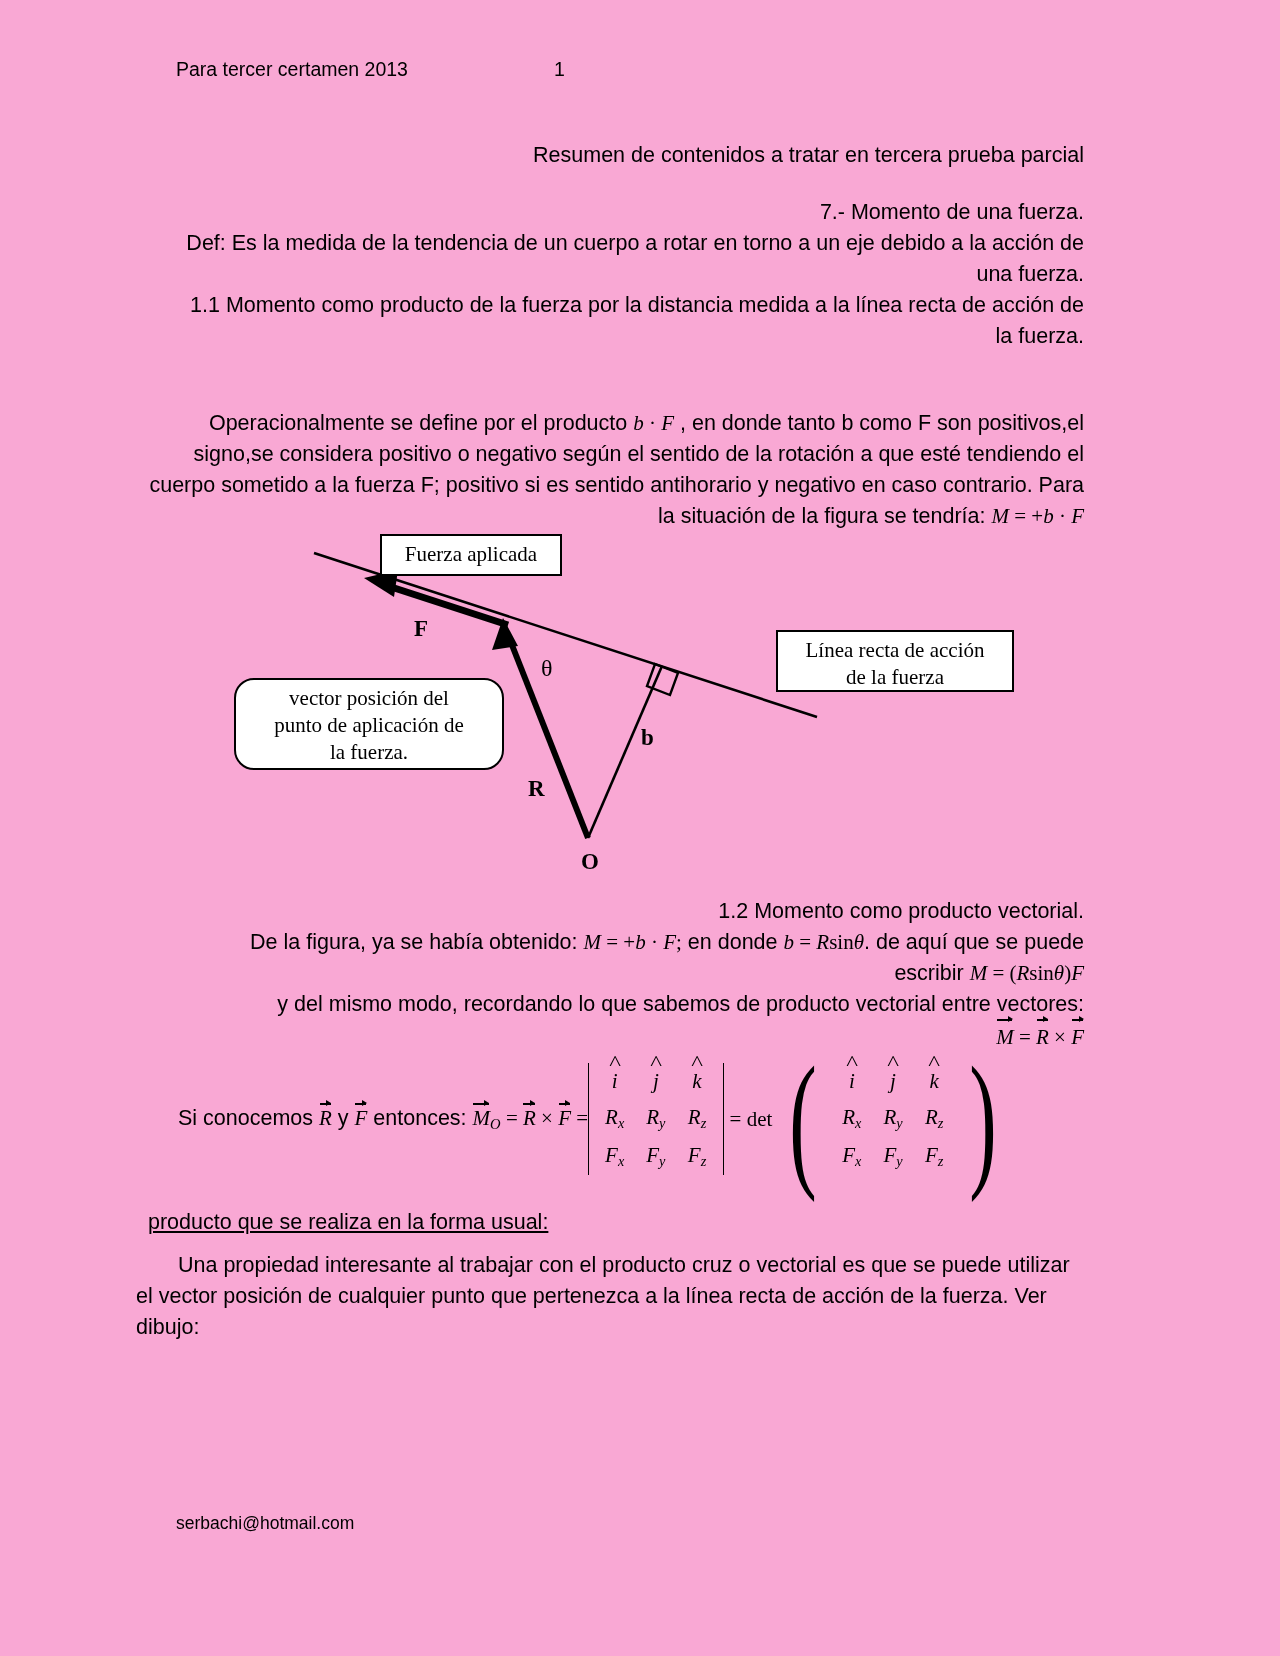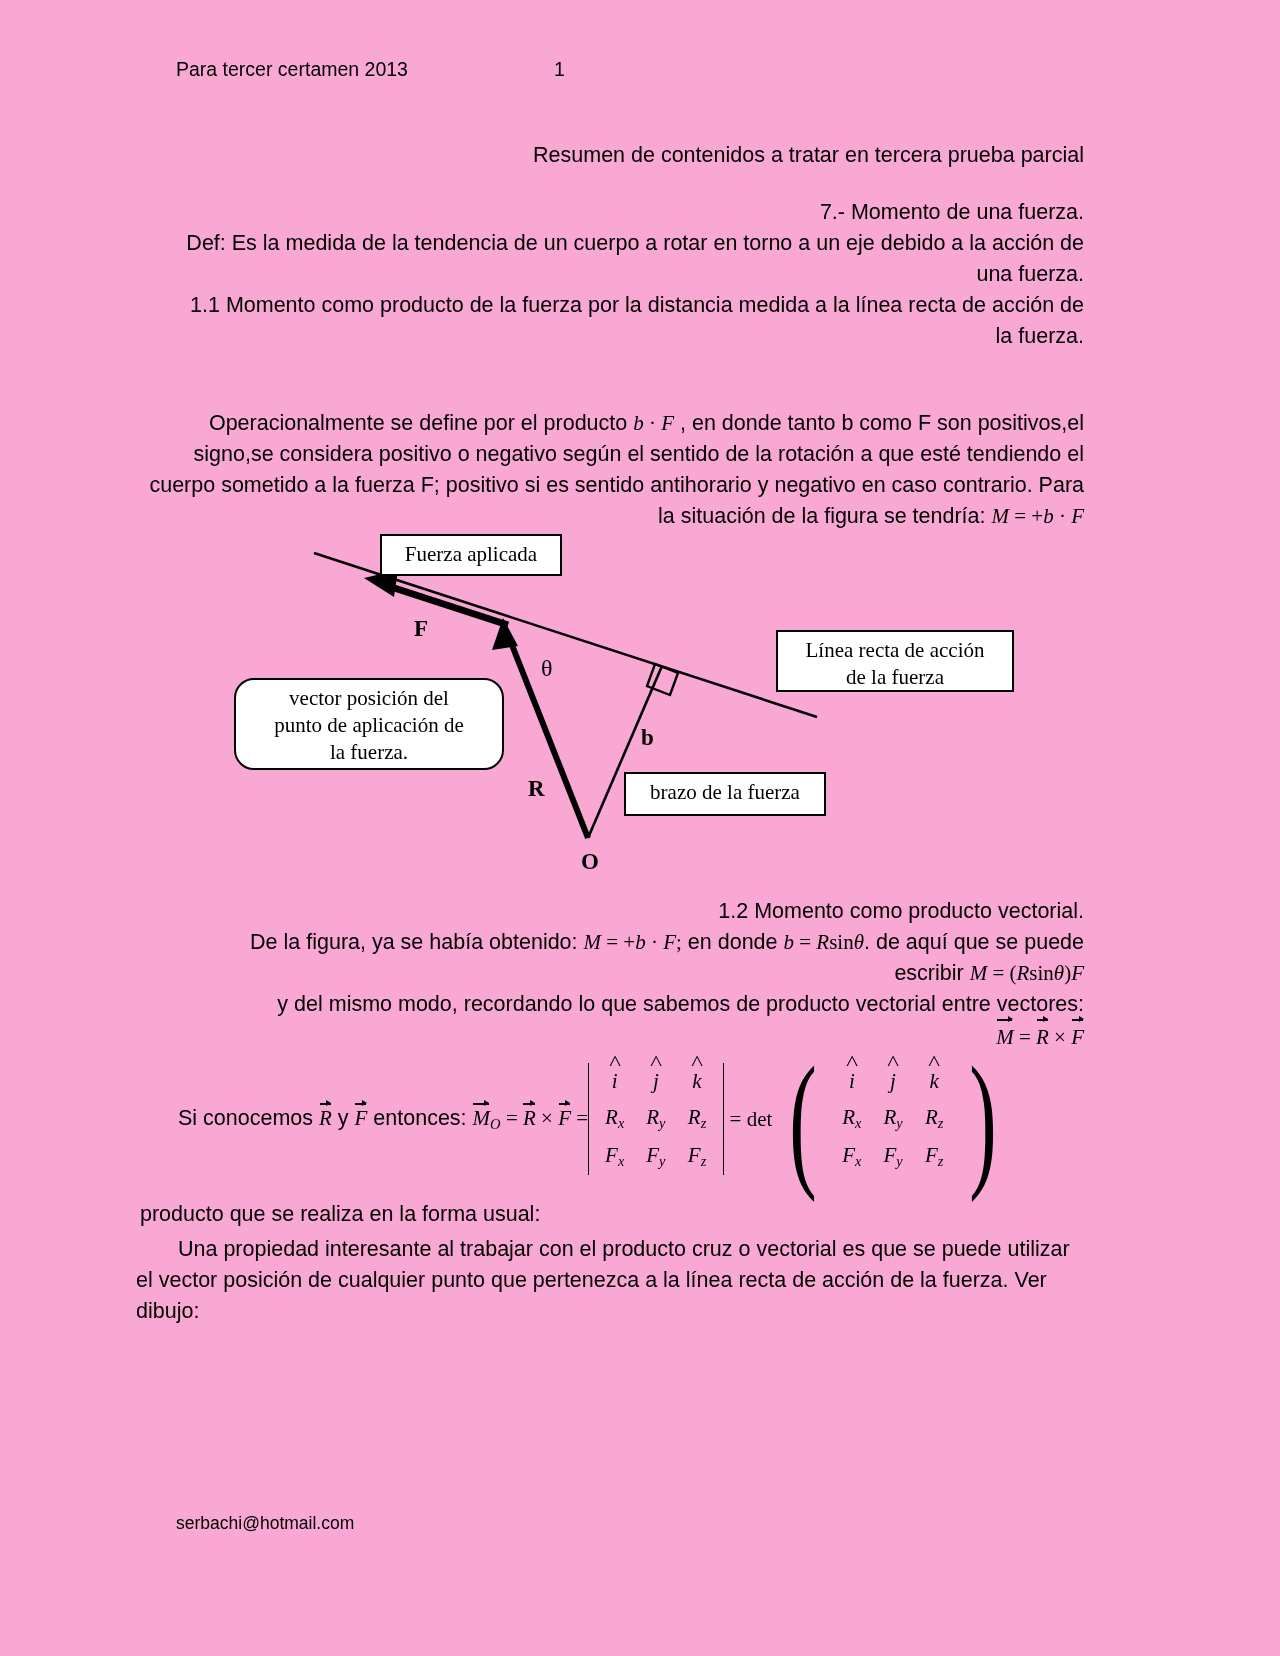--- a/index.html
+++ b/index.html
@@ -276,23 +276,20 @@
       <div>Línea recta de acción</div>
       <div>de la fuerza</div>
     </div>
 
     <div class="callout" style="left:234px; top:158px; width:270px; height:92px;border-radius:20px;">
       <div>vector posición del</div>
       <div>punto de aplicación de</div>
       <div>la fuerza.</div>
     </div>
 
-    <div class="callout" style="left:624px; top:252px; width:202px; height:44px;">
-      <span>brazo de la fuerza</span>
-    </div>
 
     <span class="glyph" style="left:414px; top:97px;">F</span>
     <span class="glyph theta" style="left:541px; top:136px;">θ</span>
     <span class="glyph" style="left:641px; top:206px;">b</span>
     <span class="glyph" style="left:528px; top:257px;">R</span>
     <span class="glyph" style="left:581px; top:330px;">O</span>
   </div>
 
   <div class="body-text" style="top:896px;">
     <p class="para">1.2 Momento como producto vectorial.</p>
@@ -336,21 +333,21 @@
           <span><span>F</span><span class="sub">y</span></span>
           <span><span>F</span><span class="sub">z</span></span>
         </div>
         <span class="paren">)</span>
       </div>
 
     </div>
   </div>
 
   <div class="tail-text">
-    <p style="margin:4px;">producto que se realiza en la forma usual:</p>
+    <p style="margin:12px;text-decoration:underline;">producto que se realiza en la forma usual:</p>
     <p class="para">Una propiedad interesante al trabajar con el producto cruz o vectorial es que se puede utilizar el vector posición de cualquier punto que pertenezca a la línea recta de acción de la fuerza. Ver dibujo:</p>
   </div>
 
   <div class="footer">
     <span>serbachi@hotmail.com</span>
   </div>
 
 </div>
 
 </body></html>

